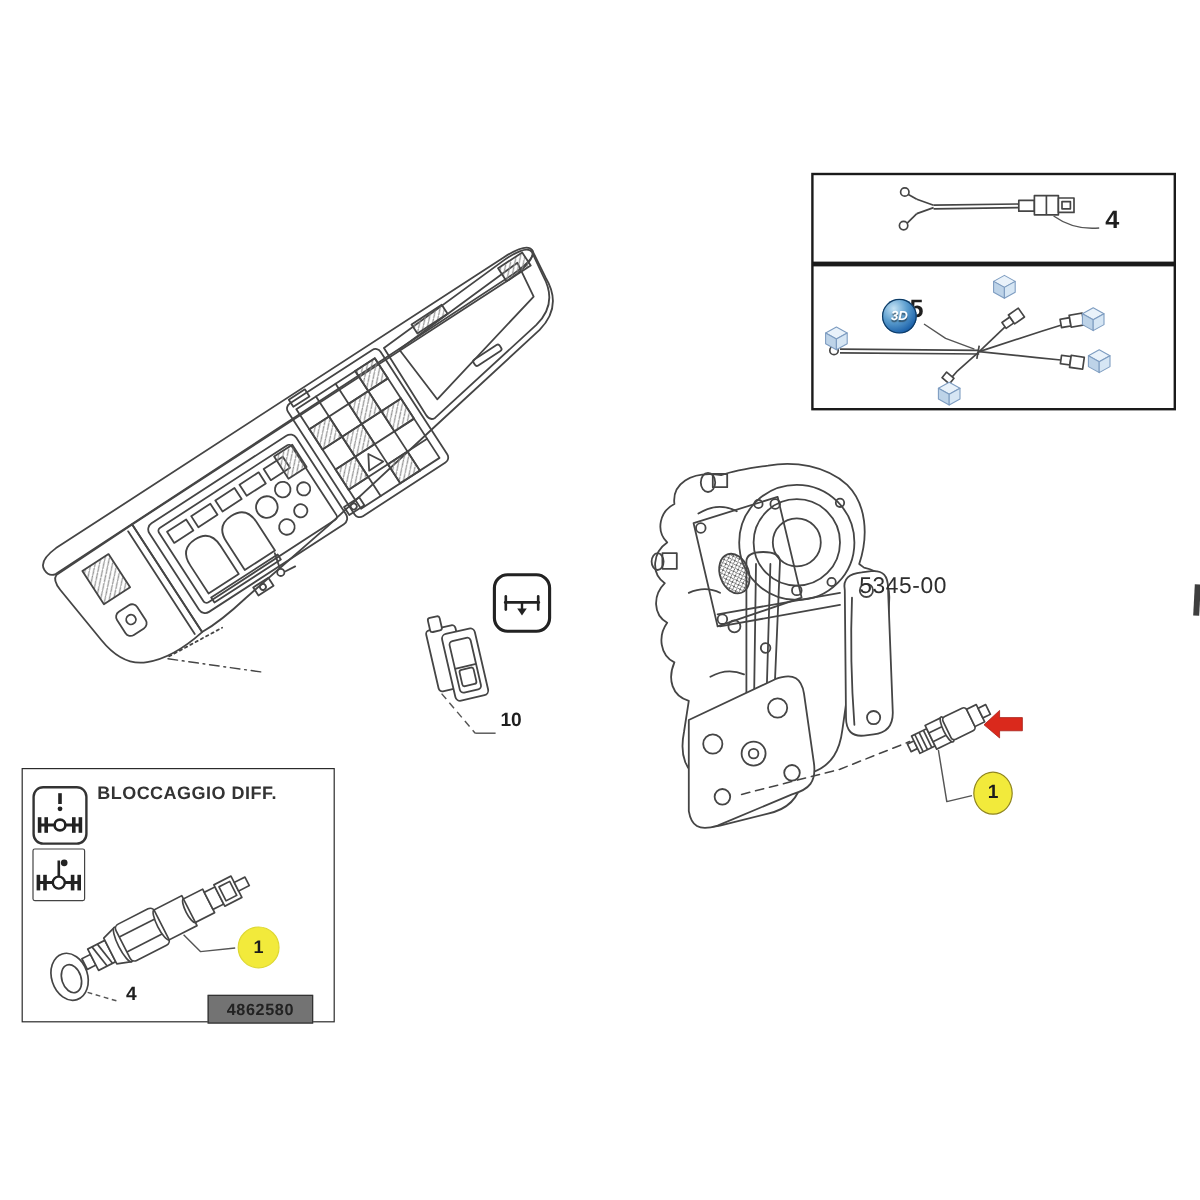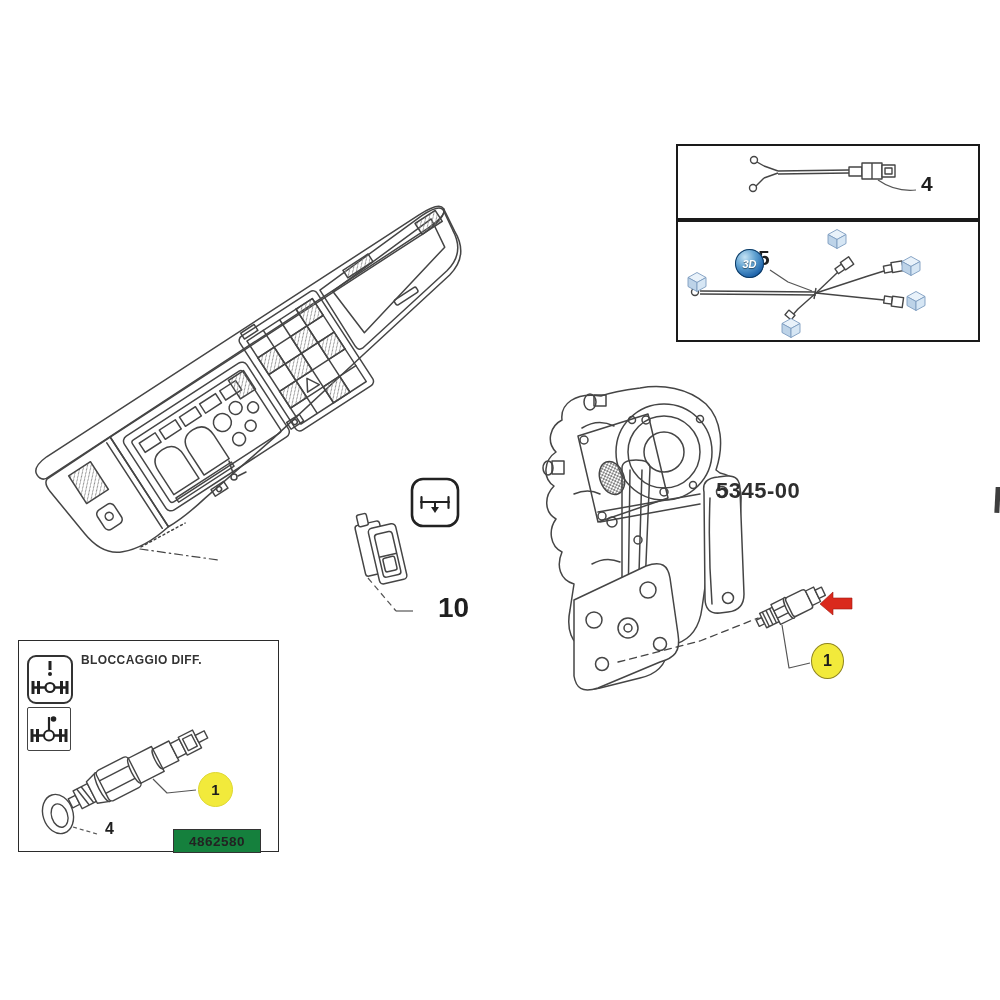--- a/index.html
+++ b/index.html
@@ -4,42 +4,42 @@
 <style>
   html,body{margin:0;padding:0;background:#fff;}
   .stage{
     position:relative;width:1000px;height:1000px;background:#fff;overflow:hidden;
     font-family:"Liberation Sans", sans-serif;color:#1f1f1f;
   }
   .art{position:absolute;left:0;top:0;}
   .panel-box{position:absolute;border:2px solid #1a1a1a;background:transparent;}
   .inset-box{position:absolute;border:1.7px solid #2b2b2b;background:transparent;}
   .callout-num{position:absolute;font-weight:bold;color:#1f1f1f;}
-  .part-code{position:absolute;font-weight:bold;color:#2e2e2e;font-size:22px;letter-spacing:.5px;}
+  .part-code{position:absolute;font-weight:normal;color:#2e2e2e;font-size:19px;letter-spacing:.5px;}
   .ycircle{
     position:absolute;border-radius:50%;background:#f2ea3b;
     display:flex;align-items:center;justify-content:center;
     font-weight:bold;color:#1c1c1c;
   }
   .ycircle.main{border:1.6px solid #8f851f;width:31px;height:34px;font-size:16px;}
   .ycircle.inset{border:1px solid #ded832;width:33px;height:33px;font-size:15px;}
   .sphere3d{
     position:absolute;width:29px;height:29px;border-radius:50%;
     background:radial-gradient(circle at 34% 28%, #c4e2f4 0%, #5ea0d0 38%, #1a5fa8 75%, #103a67 100%);
     box-shadow:inset 0 0 0 1px #0e3a63;
     display:flex;align-items:center;justify-content:center;
     color:#fff;font-weight:bold;font-style:italic;font-size:11px;
     text-shadow:0 1px 1px rgba(0,0,0,.5);
   }
-  .inset-title{position:absolute;font-size:12px;font-weight:bold;color:#333;letter-spacing:.4px;white-space:nowrap;}
+  .inset-title{position:absolute;font-size:15px;font-weight:bold;color:#333;letter-spacing:.4px;white-space:nowrap;}
   .icon-box{position:absolute;background:#fff;}
   .icon-box.warn{border:2.2px solid #333;border-radius:9px;}
   .icon-box.engage{border:1.6px solid #444;border-radius:2px;}
   .partnum-box{
-    position:absolute;border:1.6px solid #333;background:#15803d;
+    position:absolute;border:1.6px solid #333;background:#737373;
     display:flex;align-items:center;justify-content:center;
     font-size:13.5px;font-weight:bold;color:#222;letter-spacing:.5px;
   }
   .edge-mark{position:absolute;background:#1c1c1c;opacity:.85;transform:rotate(3deg);}
 </style>
 </head>
 <body>
 
 <div class="stage">
 
@@ -297,21 +297,21 @@
   <div class="panel-box" style="left:676px;top:144px;width:300px;height:72px;"></div>
   <div class="panel-box" style="left:676px;top:220px;width:300px;height:118px;"></div>
 
   <div class="callout-num" style="left:921px;top:172px;font-size:21px;">4</div>
   <div class="callout-num" style="left:758px;top:246px;font-size:21px;">5</div>
   <div class="sphere3d" style="left:719px;top:249px;margin-left:16px;">3D</div>
 
   <div class="part-code" style="left:716px;top:478px;">5345-00</div>
   <div class="ycircle main" style="left:811px;top:643px;">1</div>
 
-  <div class="callout-num" style="left:438px;top:592px;font-size:28px;">10</div>
+  <div class="callout-num" style="left:417px;top:592px;font-size:16px;">10</div>
 
   <div class="inset-box" style="left:18px;top:640px;width:259px;height:210px;">
     <div class="inset-title" style="left:62px;top:12px;position:absolute;">BLOCCAGGIO DIFF.</div>
 
     <div class="icon-box warn" style="left:8px;top:14px;width:42px;height:45px;">
       <svg width="42" height="45" viewBox="0 0 42 45">
         <g fill="#222" stroke="#222">
           <rect x="19.5" y="4" width="3" height="9" stroke="none"></rect>
           <circle cx="21" cy="17" r="2" stroke="none"></circle>
           <rect x="2.5" y="24" width="3" height="13" stroke="none"></rect>

